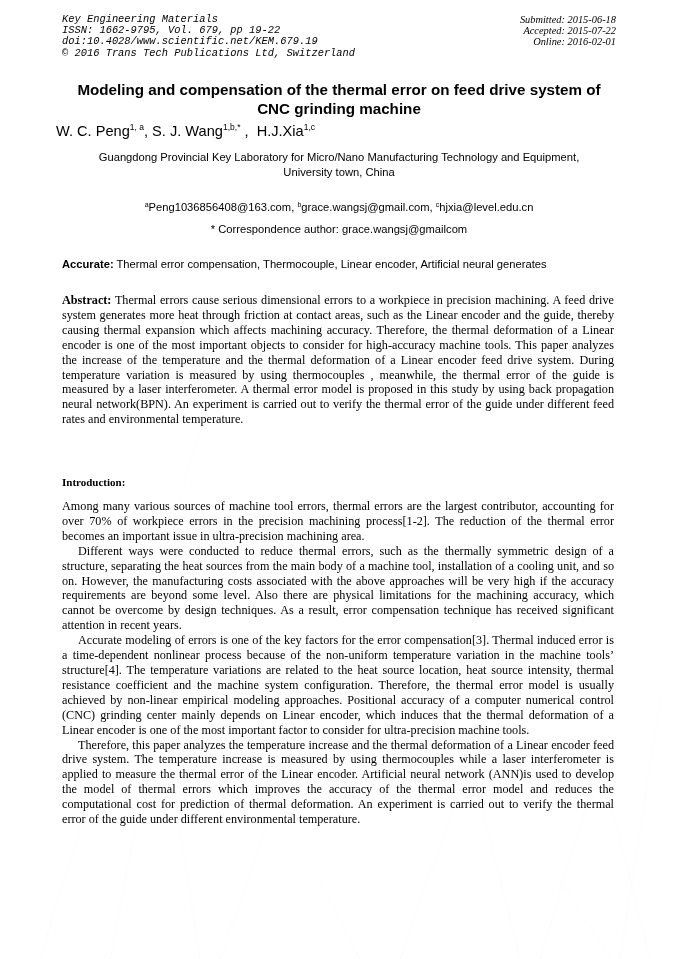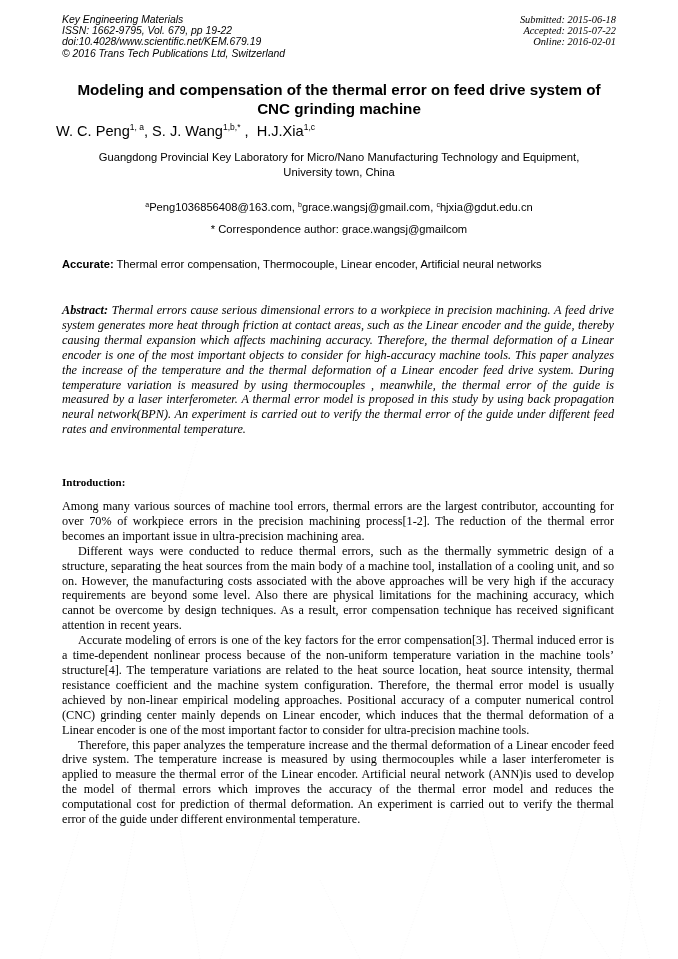--- a/index.html
+++ b/index.html
@@ -1,32 +1,32 @@
 <!DOCTYPE html>
 <html><head>
 <meta charset="utf-8">
 <style>
   html, body { margin: 0; padding: 0; background: #ffffff; }
   body { width: 678px; height: 959px; position: relative; overflow: hidden; color: #000; }
   .page { position: absolute; left: 0; top: 0; width: 678px; height: 959px; background: #fff; }
   .watermark { position: absolute; inset: 0; pointer-events: none; opacity: 0.07; }
-  .hdr-left { position: absolute; left: 62px; top: 14px; font-family: Liberation Sans, sans-serif; font-style: italic; font-size: 10.4px; line-height: 11.2px; }
+  .hdr-left { position: absolute; left: 62px; top: 14px; font-family: Liberation Mono, monospace; font-style: italic; font-size: 10.4px; line-height: 11.2px; }
   .hdr-right { position: absolute; right: 62px; top: 14px; text-align: right; font-family: Liberation Serif, serif; font-style: italic; font-size: 10.4px; line-height: 11.2px; }
   .hdr-left div, .hdr-right div { white-space: nowrap; }
   .title { position: absolute; left: 56px; width: 566px; top: 80px; text-align: center; font-family: "Liberation Sans", sans-serif; font-weight: bold; font-size: 15.2px; line-height: 19px; }
   .authors { position: absolute; left: 56px; width: 566px; top: 122px; text-align: left; font-family: Liberation Sans, sans-serif; font-size: 14.6px; line-height: 18px; }
   .authors sup { font-size: 8.5px; vertical-align: 6px; line-height: 0; }
   .affil { position: absolute; left: 56px; width: 566px; top: 150px; text-align: center; font-family: "Liberation Sans", sans-serif; font-size: 11.2px; line-height: 15px; }
   .emails { position: absolute; left: 56px; width: 566px; top: 200px; text-align: center; font-family: "Liberation Sans", sans-serif; font-size: 11.2px; line-height: 15px; }
   .emails sup { font-size: 7px; vertical-align: 4px; line-height: 0; }
   .corr { position: absolute; left: 56px; width: 566px; top: 222px; text-align: center; font-family: "Liberation Sans", sans-serif; font-size: 11.2px; line-height: 15px; }
   .keywords { position: absolute; left: 62px; width: 560px; top: 257px; font-family: "Liberation Sans", sans-serif; font-size: 11.2px; line-height: 15px; white-space: nowrap; }
   .keywords b { font-weight: bold; }
   .serif-block { position: absolute; left: 62px; width: 552px; font-family: "Liberation Serif", serif; font-size: 12.2px; line-height: 14.9px; text-align: justify; }
-  .abstract { top: 303px; font-style: italic; }
+  .abstract { top: 293px; }
   .intro-heading { position: absolute; left: 62px; top: 475px; font-family: "Liberation Serif", serif; font-weight: bold; font-size: 11px; line-height: 15px; }
   .intro { top: 499px; }
   .serif-block p { margin: 0; }
   .serif-block p.indent { text-indent: 16px; }
   .lbl { font-weight: bold; }
 </style>
 </head>
 <body>
 
 <div class="page">
@@ -65,26 +65,26 @@
   <div class="authors">
     <span><span>W. C. Peng</span><sup>1, a</sup><span>, </span></span><span><span>S. J. Wang</span><sup>1,b,*</sup><span style="white-space:pre"> ,  </span></span><span><span>H.J.Xia</span><sup>1,c</sup></span>
   </div>
 
   <div class="affil">
     <div>Guangdong Provincial Key Laboratory for Micro/Nano Manufacturing Technology and Equipment,</div>
     <div>University town, China</div>
   </div>
 
   <div class="emails">
-    <span><sup>a</sup><span>Peng1036856408@163.com</span><span>, </span></span><span><sup>b</sup><span>grace.wangsj@gmail.com</span><span>, </span></span><span><sup>c</sup><span>hjxia@gdut.edu.cn</span></span>
+    <span><sup>a</sup><span>Peng1036856408@163.com</span><span>, </span></span><span><sup>b</sup><span>grace.wangsj@gmail.com</span><span>, </span></span><span><sup>c</sup><span>hjxia@level.edu.cn</span></span>
   </div>
 
   <div class="corr">* Correspondence author: grace.wangsj@gmailcom</div>
 
-  <div class="keywords"><b>Accurate:</b><span> Thermal error compensation, Thermocouple, Linear encoder, Artificial neural networks</span></div>
+  <div class="keywords"><b>Accurate:</b><span> Thermal error compensation, Thermocouple, Linear encoder, Artificial neural generates</span></div>
 
   <div class="serif-block abstract">
     <p><span class="lbl">Abstract:</span><span> Thermal errors cause serious dimensional errors to a workpiece in precision machining. A feed drive system generates more heat through friction at contact areas, such as the Linear encoder and the guide, thereby causing thermal expansion which affects machining accuracy. Therefore, the thermal deformation of a Linear encoder is one of the most important objects to consider for high-accuracy machine tools. This paper analyzes the increase of the temperature and the thermal deformation of a Linear encoder feed drive system. During temperature variation is measured by using thermocouples , meanwhile, the thermal error of the guide is measured by a laser interferometer. A thermal error model is proposed in this study by using back propagation neural network(BPN). An experiment is carried out to verify the thermal error of the guide under different feed rates and environmental temperature.</span></p>
   </div>
 
   <div class="intro-heading">Introduction:</div>
 
   <div class="serif-block intro">
     <p>Among many various sources of machine tool errors, thermal errors are the largest contributor, accounting for over 70% of workpiece errors in the precision machining process[1-2]. The reduction of the thermal error becomes an important issue in ultra-precision machining area.</p>
     <p class="indent">Different ways were conducted to reduce thermal errors, such as the thermally symmetric design of a structure, separating the heat sources from the main body of a machine tool, installation of a cooling unit, and so on. However, the manufacturing costs associated with the above approaches will be very high if the accuracy requirements are beyond some level. Also there are physical limitations for the machining accuracy, which cannot be overcome by design techniques. As a result, error compensation technique has received significant attention in recent years.</p>

